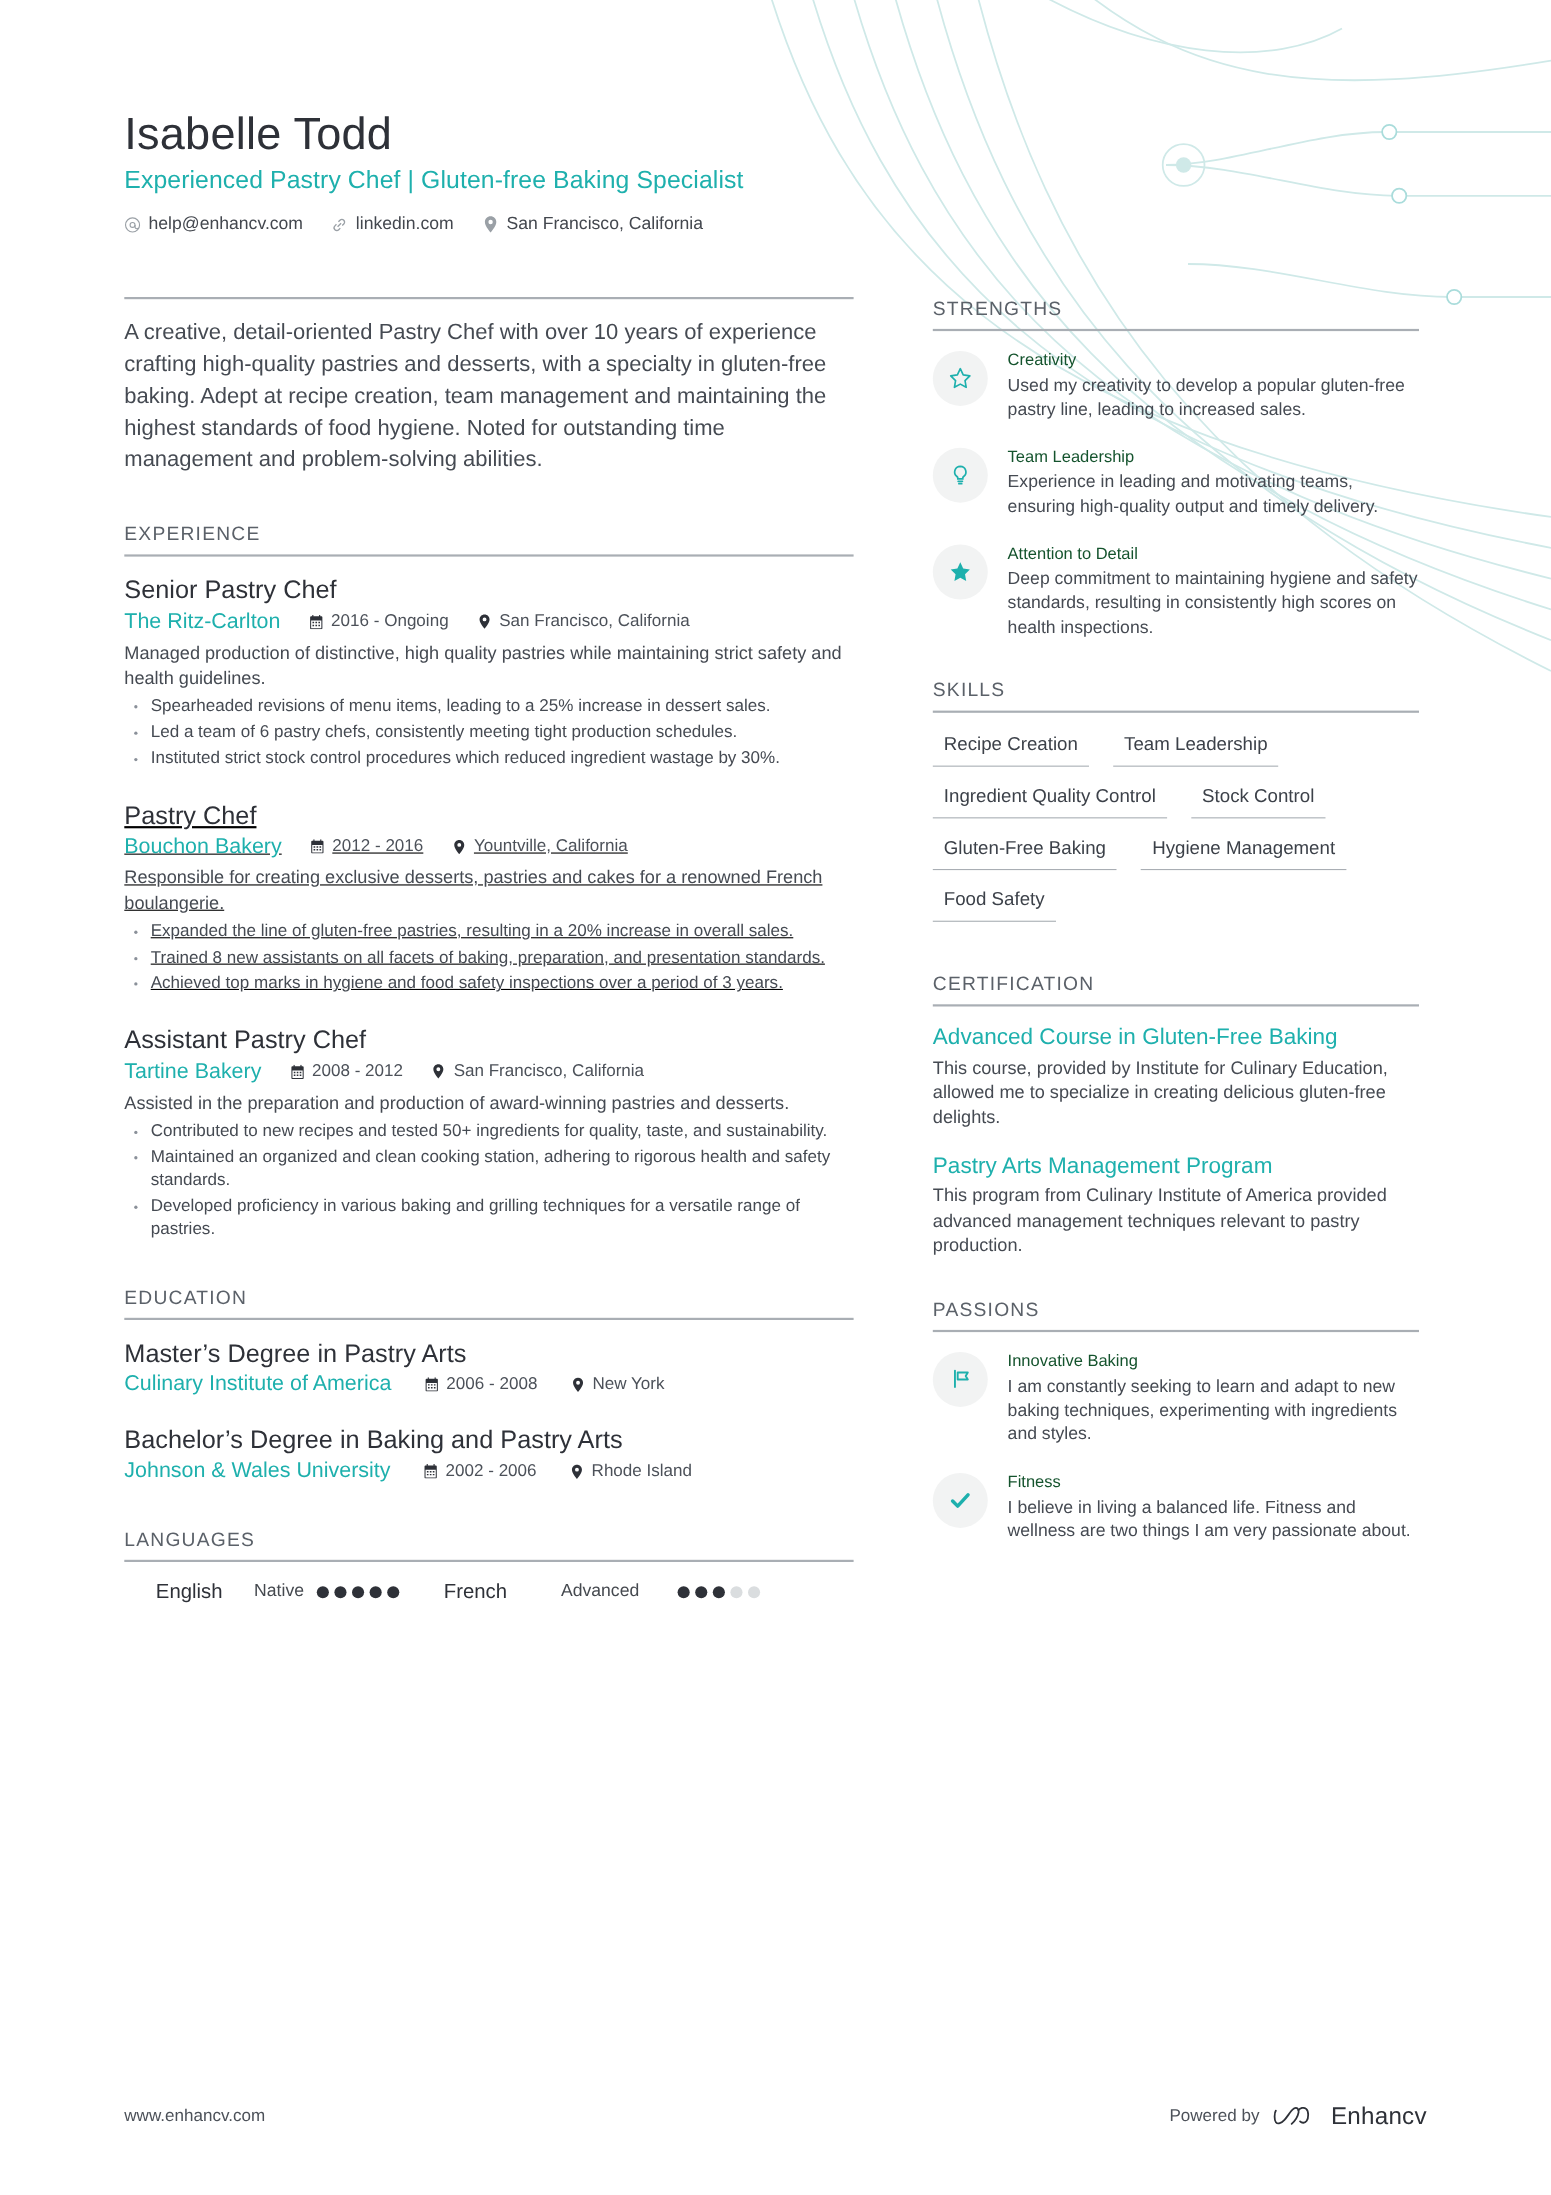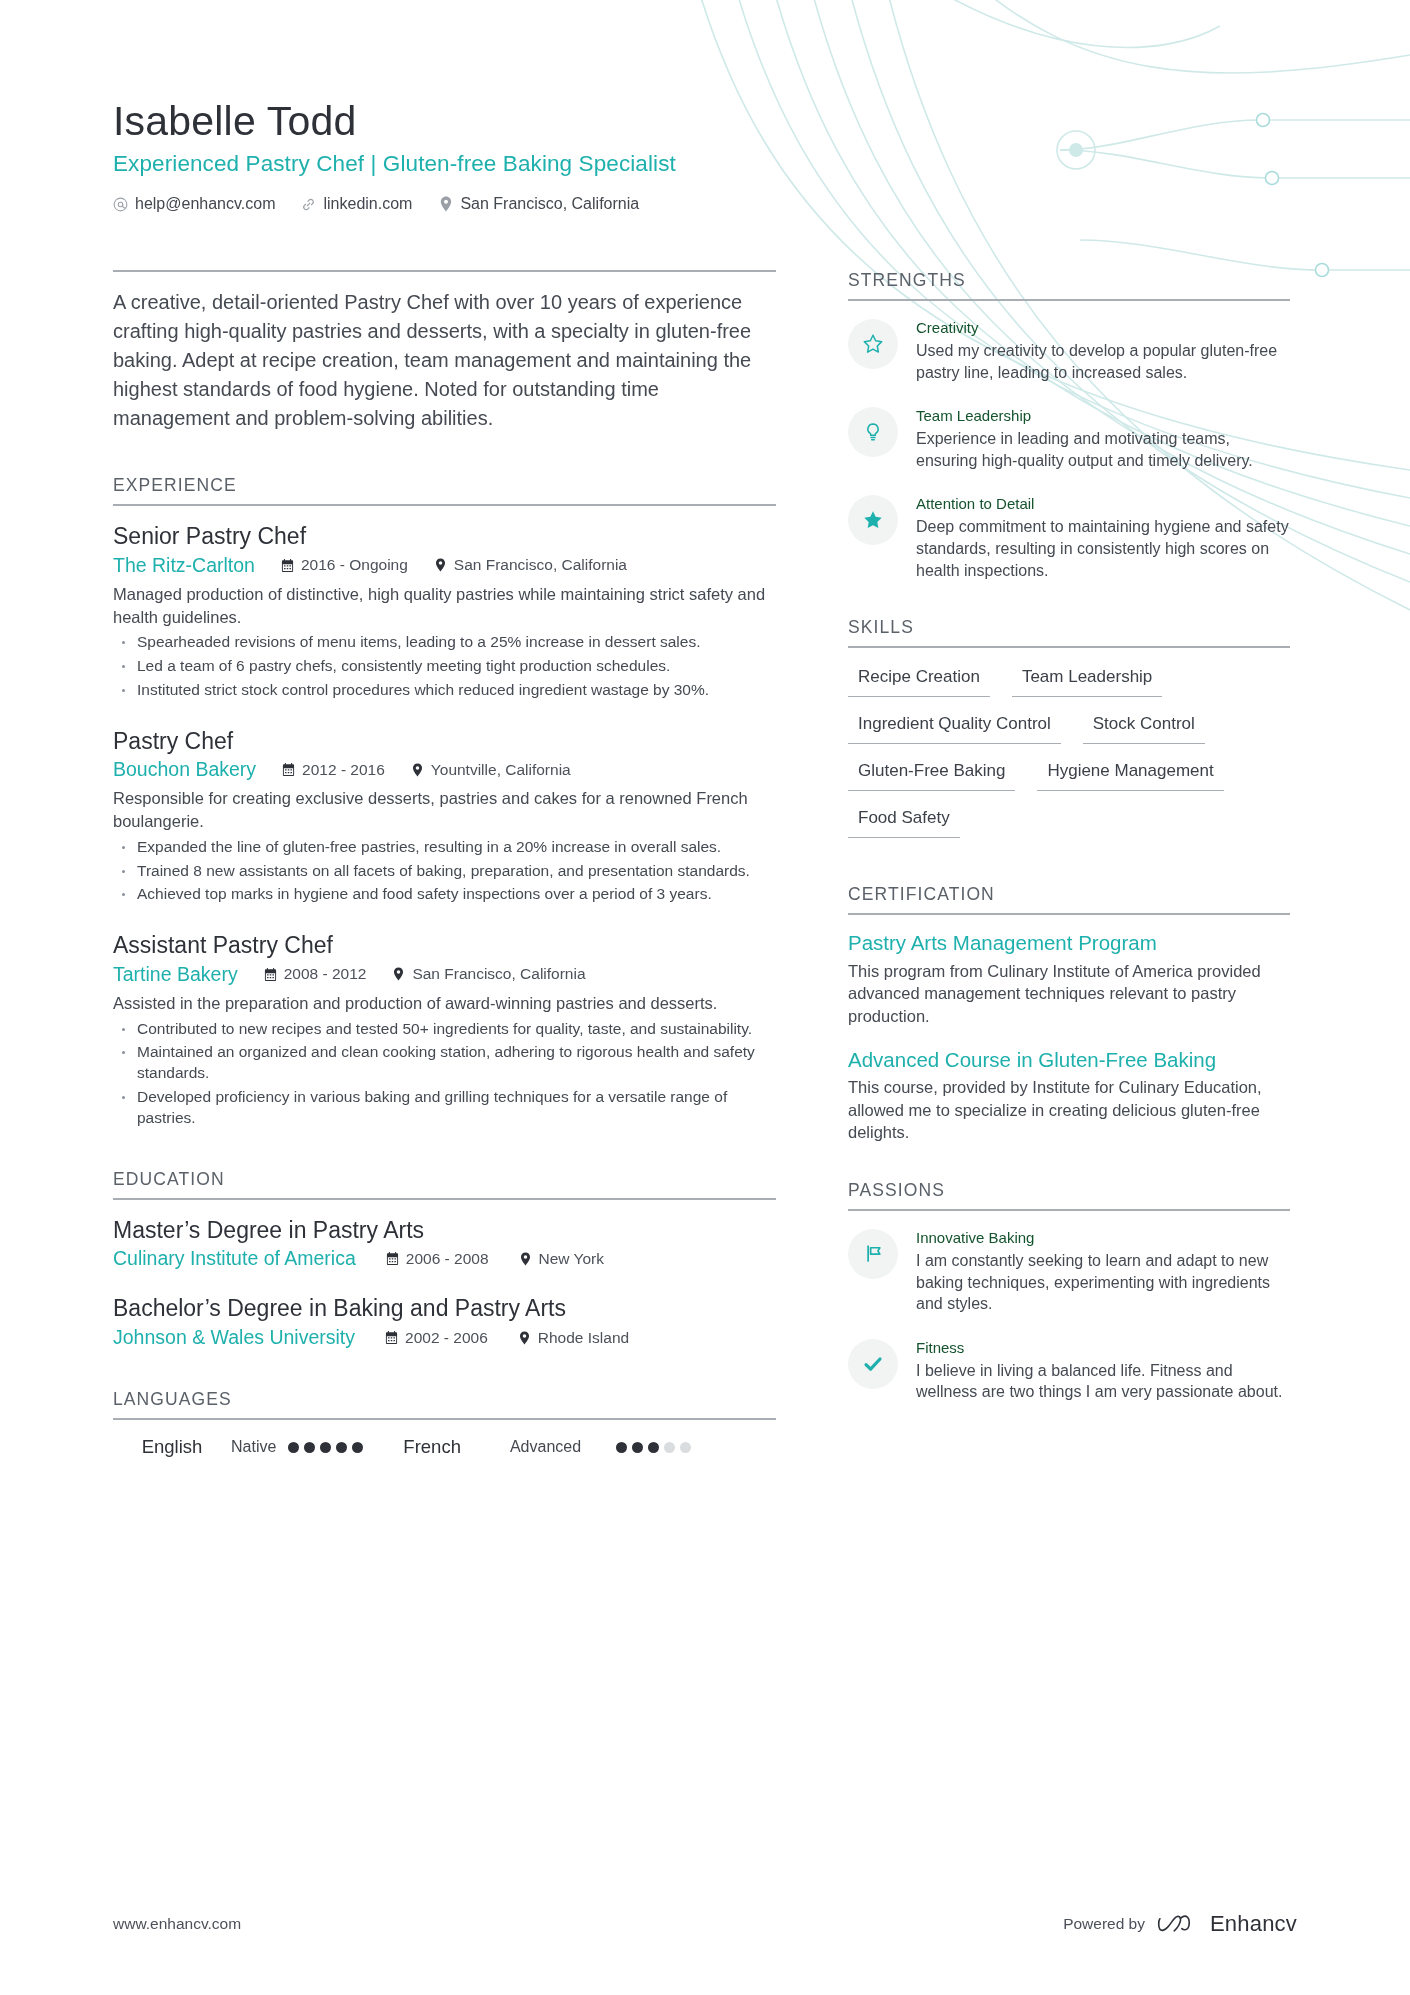--- a/index.html
+++ b/index.html
@@ -318,21 +318,21 @@
           </span>
         </div>
         <div class="entry-desc">Managed production of distinctive, high quality pastries while maintaining strict safety and health guidelines.</div>
         <ul class="bullets">
           <li>Spearheaded revisions of menu items, leading to a 25% increase in dessert sales.</li>
           <li>Led a team of 6 pastry chefs, consistently meeting tight production schedules.</li>
           <li>Instituted strict stock control procedures which reduced ingredient wastage by 30%.</li>
         </ul>
       </div>
 
-      <div class="entry" style="margin-top:26px;">
+      <div class="entry" style="margin-top:26px;text-decoration:underline;">
         <div class="entry-title">Pastry Chef</div>
         <div class="entry-meta">
           <span class="entry-org">Bouchon Bakery</span>
           <span class="meta-bit">
             <span class="mi">
               <svg width="13" height="13" viewBox="0 0 14 14" fill="currentColor">
                   <path d="M2 1.4h1.1V0H4.2v1.4h5.6V0h1.1v1.4H12a1 1 0 0 1 1 1V13a1 1 0 0 1-1 1H2a1 1 0 0 1-1-1V2.4a1 1 0 0 1 1-1Zm0 4.2V13h10V5.6H2Zm1.3 1.2h1.6v1.4H3.3V6.8Zm2.9 0h1.6v1.4H6.2V6.8Zm2.9 0h1.6v1.4H9.1V6.8ZM3.3 9.6h1.6V11H3.3V9.6Zm2.9 0h1.6V11H6.2V9.6Zm2.9 0h1.6V11H9.1V9.6Z"></path>
                 </svg>
             </span>
             <span>2012 - 2016</span>
@@ -526,27 +526,27 @@
         <span class="skill">Hygiene Management</span>
         <span class="skill">Food Safety</span>
       </div>
     </section>
 
     <section class="sec" style="margin-top:32px;">
       <div class="sec-title">CERTIFICATION</div>
       <div class="sec-rule"></div>
 
       <div class="cert">
+        <div class="cert-title">Advanced Course in Gluten-Free Baking</div>
+        <div class="cert-desc">This course, provided by Institute for Culinary Education, allowed me to specialize in creating delicious gluten-free delights.</div>
+      </div>
+
+      <div class="cert">
         <div class="cert-title">Pastry Arts Management Program</div>
         <div class="cert-desc">This program from Culinary Institute of America provided advanced management techniques relevant to pastry production.</div>
-      </div>
-
-      <div class="cert">
-        <div class="cert-title">Advanced Course in Gluten-Free Baking</div>
-        <div class="cert-desc">This course, provided by Institute for Culinary Education, allowed me to specialize in creating delicious gluten-free delights.</div>
       </div>
     </section>
 
     <section class="sec" style="margin-top:36px;">
       <div class="sec-title">PASSIONS</div>
       <div class="sec-rule"></div>
 
       <div class="ic-row">
         <span class="ic-circle">
           <svg width="23" height="23" viewBox="0 0 24 24" fill="none" stroke="#1eb0ad" stroke-width="1.8" stroke-linecap="round" stroke-linejoin="round">

